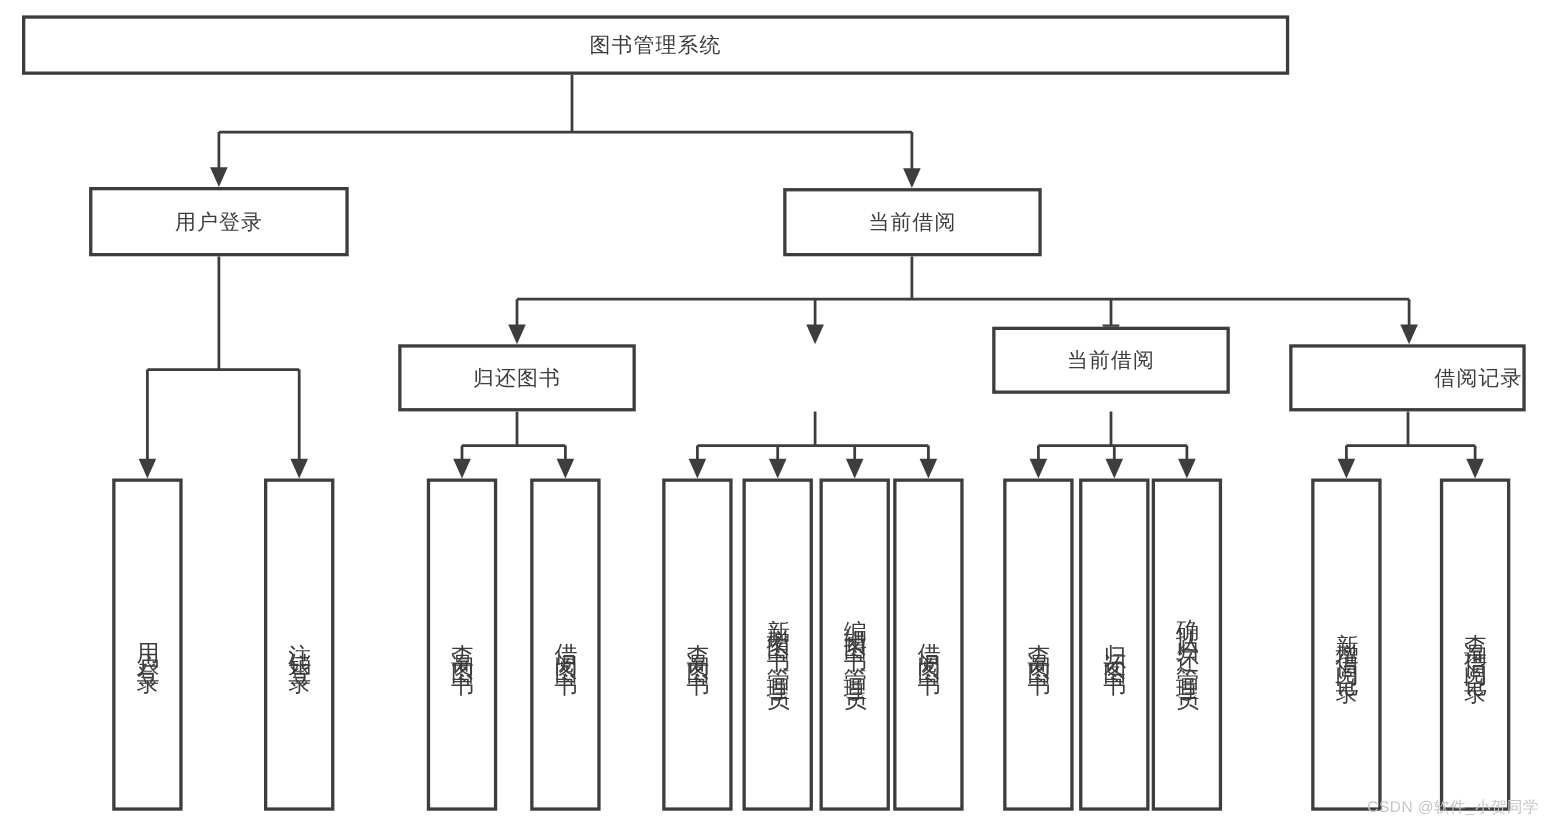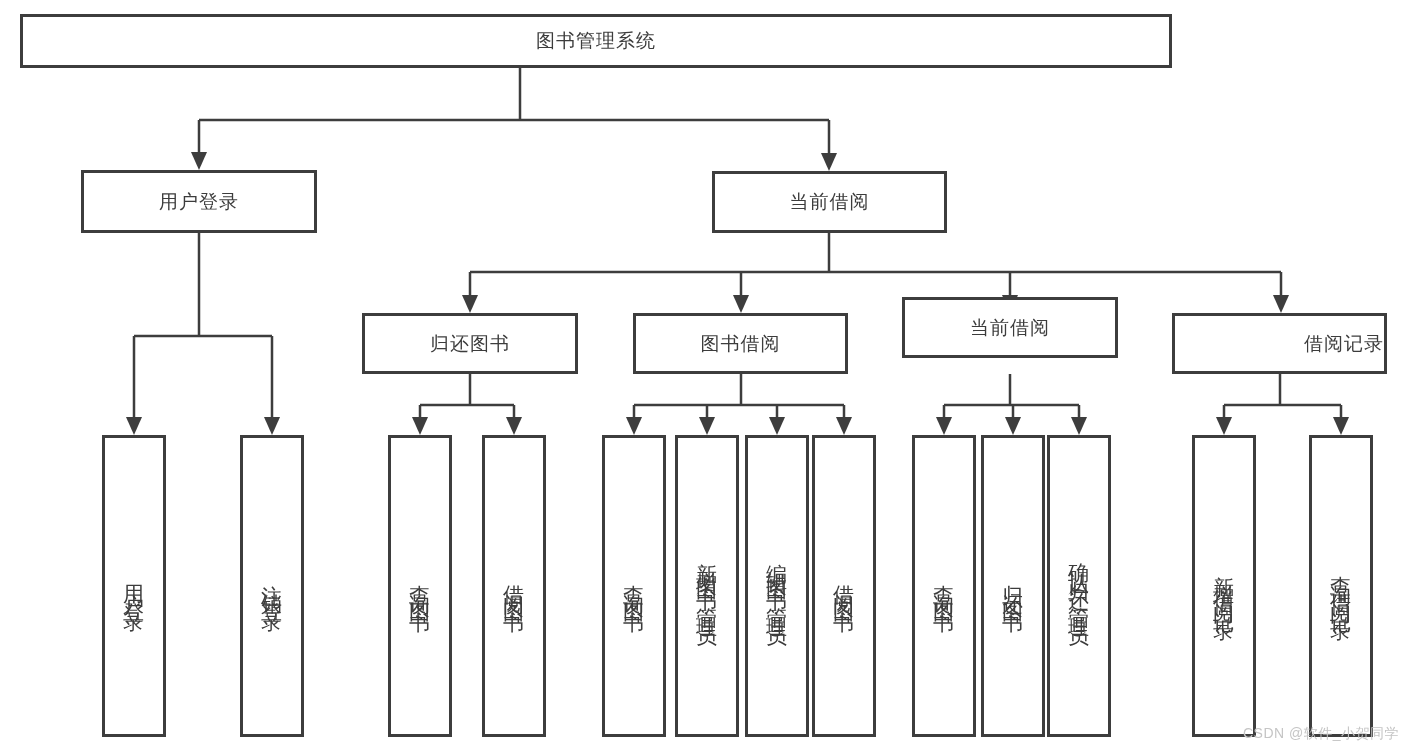--- a/index.html
+++ b/index.html
@@ -95,23 +95,20 @@
   <div class="box h" style="left:81px; top:170px; width:236px; height:63px;">
     <span class="lbl">用户登录</span>
   </div>
   <div class="box h" style="left:712px; top:171px; width:235px; height:62px;">
     <span class="lbl">当前借阅</span>
   </div>
 
   <div class="box h" style="left:362px; top:313px; width:216px; height:61px;">
     <span class="lbl">归还图书</span>
   </div>
-  <div class="box h" style="left:633px; top:313px; width:215px; height:61px;">
-    <span class="lbl">图书借阅</span>
-  </div>
   <div class="box h" style="left:902px; top:297px; width:216px; height:61px;">
     <span class="lbl">当前借阅</span>
   </div>
   <div class="box h" style="left:1172px; top:313px; width:215px; height:61px;justify-content:flex-end;">
     <span class="lbl">借阅记录</span>
   </div>
 
   <div class="box v" style="left:102px; top:435px; width:64px; height:302px;">
     <span class="lbl">用户登录</span>
   </div>

